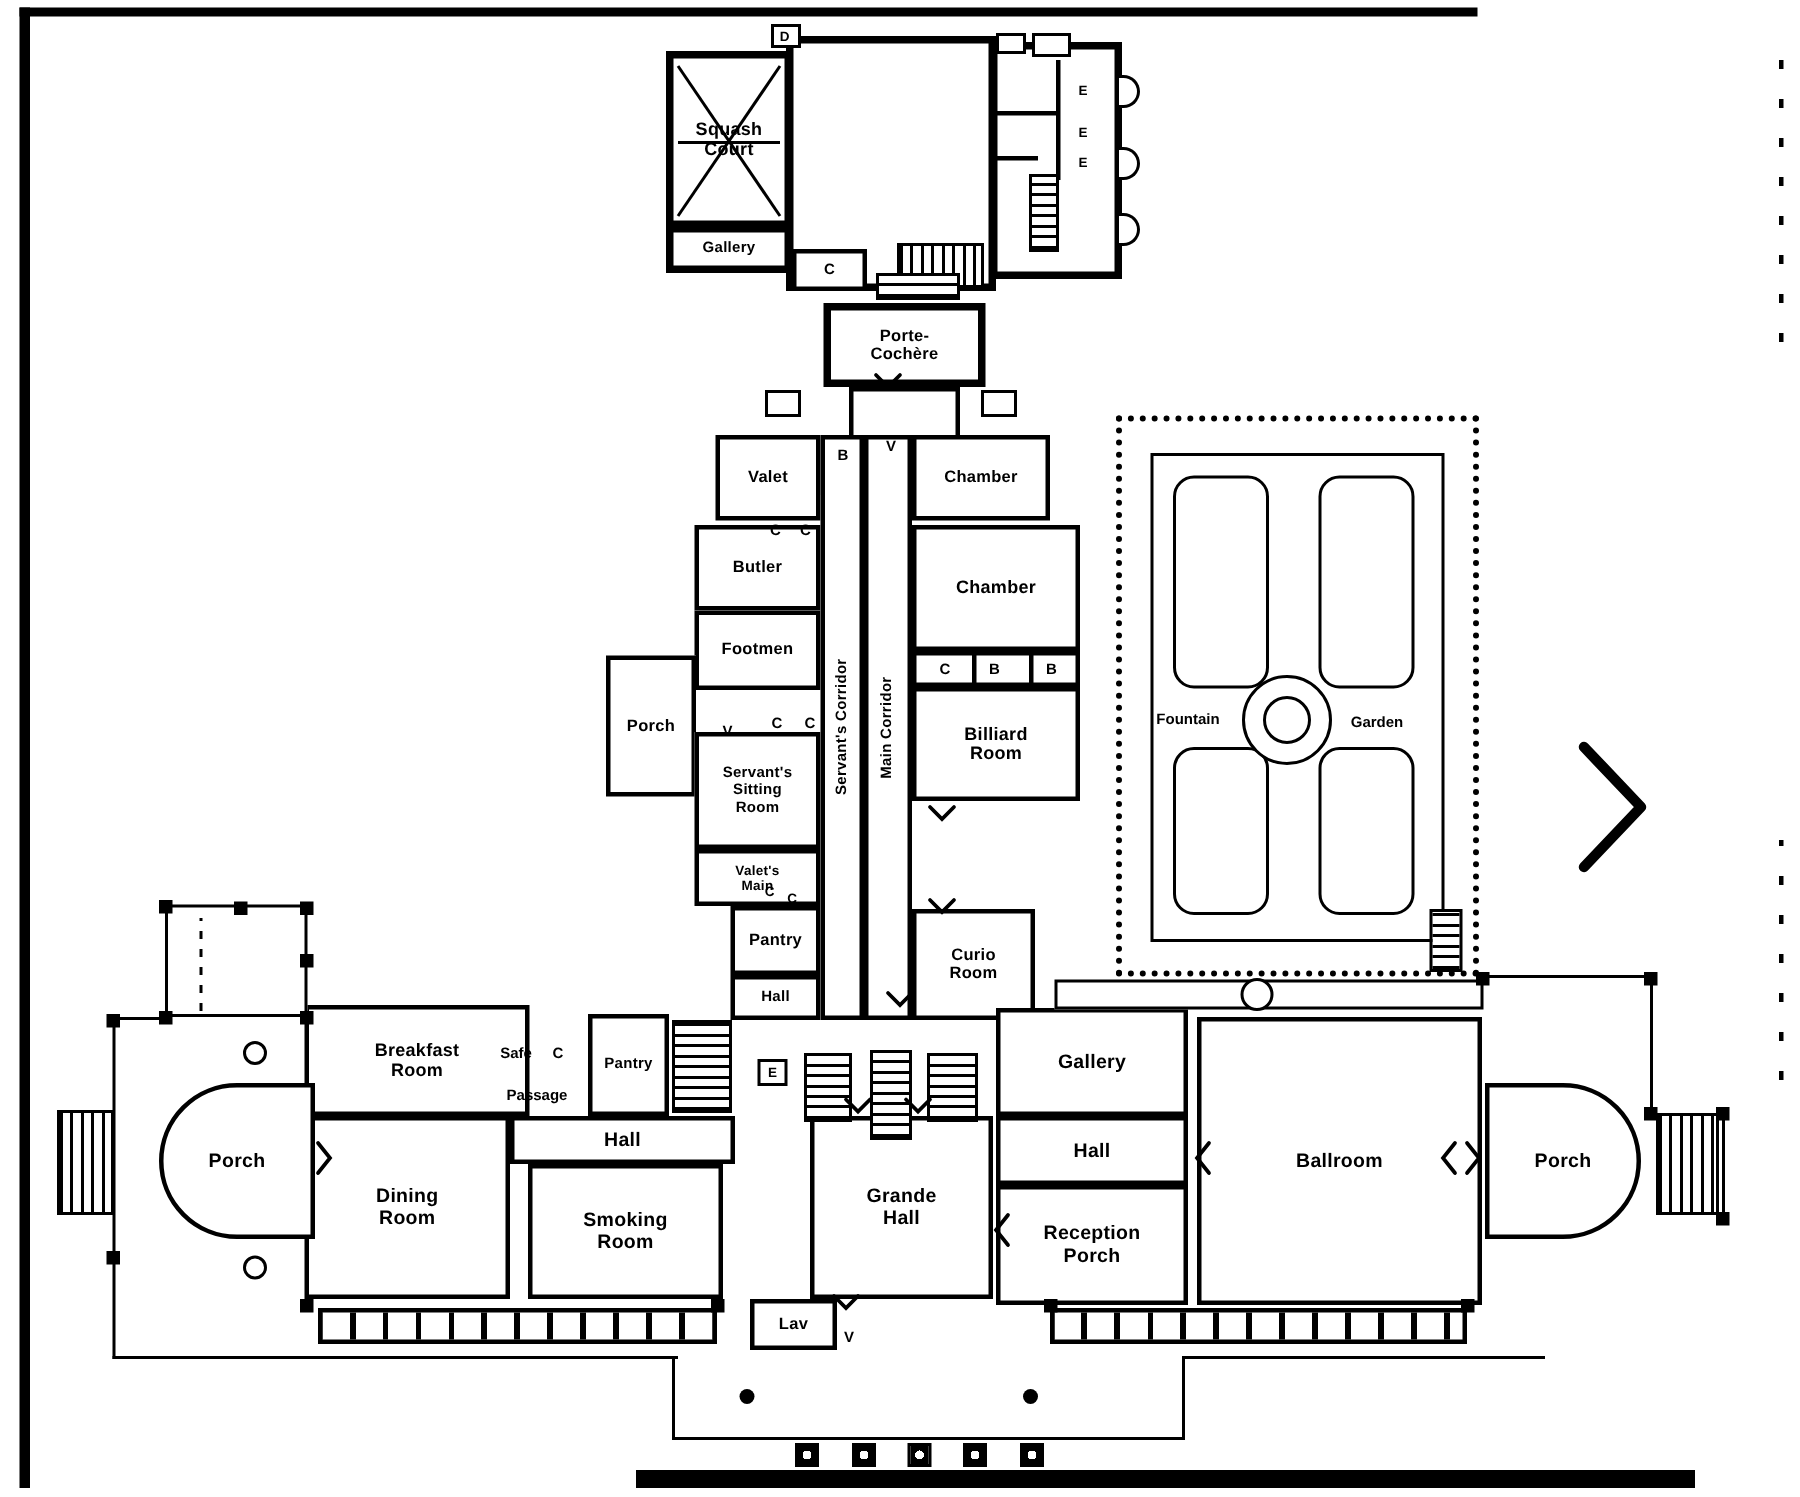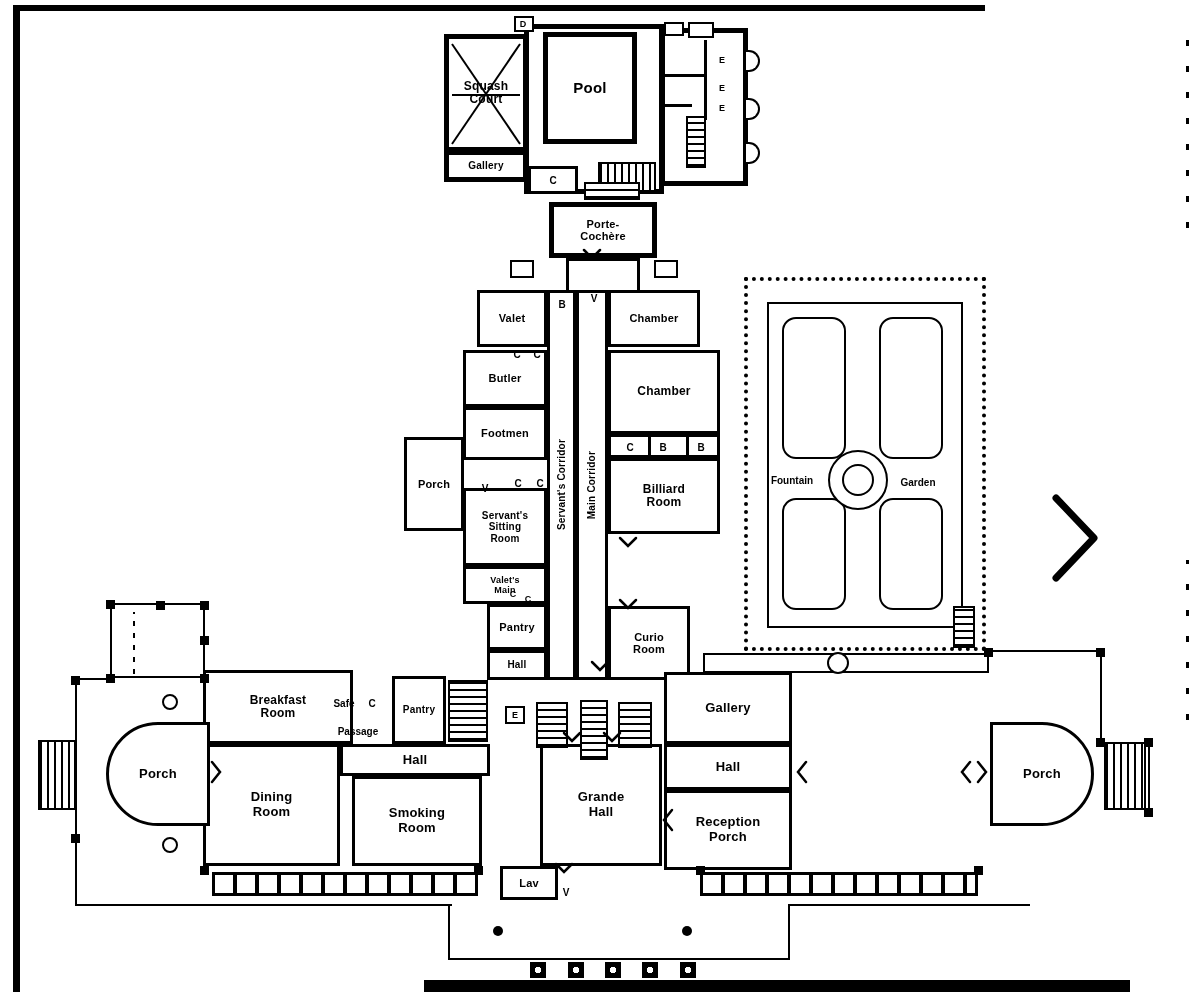--- a/index.html
+++ b/index.html
@@ -75,23 +75,20 @@
     </g>
   </svg>
 <div class="room thick" style="left: 444px; top: 34px; width: 84px; height: 118px;">
       <span class="lbl" style="font-size: 12px;">Squash
 Court</span>
     </div>
     <div class="room thick" style="left: 444px; top: 150px; width: 84px; height: 32px;">
       <span class="lbl" style="font-size: 10px;">Gallery</span>
     </div>
     <div class="room thick" style="left: 524px; top: 24px; width: 140px; height: 170px;"></div>
-    <div class="room thick" style="left: 543px; top: 32px; width: 94px; height: 112px;">
-      <span class="lbl" style="font-size: 15px;">Pool</span>
-    </div>
     <div class="room thick" style="left: 660px; top: 28px; width: 88px; height: 158px;"></div>
     <div class="room" style="left: 528px; top: 166px; width: 50px; height: 28px;"></div>
     <div class="room thick" style="left: 549px; top: 202px; width: 108px; height: 56px;">
       <span class="lbl" style="font-size: 11px;">Porte-
 Cochère</span>
     </div>
     <div class="room" style="left: 566px; top: 258px; width: 74px; height: 44px;"></div>
     <div class="room" style="left: 477px; top: 290px; width: 70px; height: 57px;">
       <span class="lbl" style="font-size: 11px;">Valet</span>
     </div>
@@ -167,20 +164,23 @@
     </div>
     <div class="room" style="left: 664px; top: 672px; width: 128px; height: 72px;">
       <span class="lbl" style="font-size: 13px;">Gallery</span>
     </div>
     <div class="room" style="left: 664px; top: 744px; width: 128px; height: 46px;">
       <span class="lbl" style="font-size: 13px;">Hall</span>
     </div>
     <div class="room" style="left: 664px; top: 790px; width: 128px; height: 80px;">
       <span class="lbl" style="font-size: 13px;">Reception
 Porch</span>
+    </div>
+    <div class="room" style="left: 798px; top: 678px; width: 190px; height: 192px;">
+      <span class="lbl" style="font-size: 13px;">Ballroom</span>
     </div>
     <div class="room" style="left: 500px; top: 866px; width: 58px; height: 34px;">
       <span class="lbl" style="font-size: 11px;">Lav</span>
     </div>
     <div class="room round-l" style="left: 106px; top: 722px; width: 104px; height: 104px;">
       <span class="lbl" style="font-size: 13px;">Porch</span>
     </div>
     <div class="room round-r" style="left: 990px; top: 722px; width: 104px; height: 104px;">
       <span class="lbl" style="font-size: 13px;">Porch</span>
     </div>

